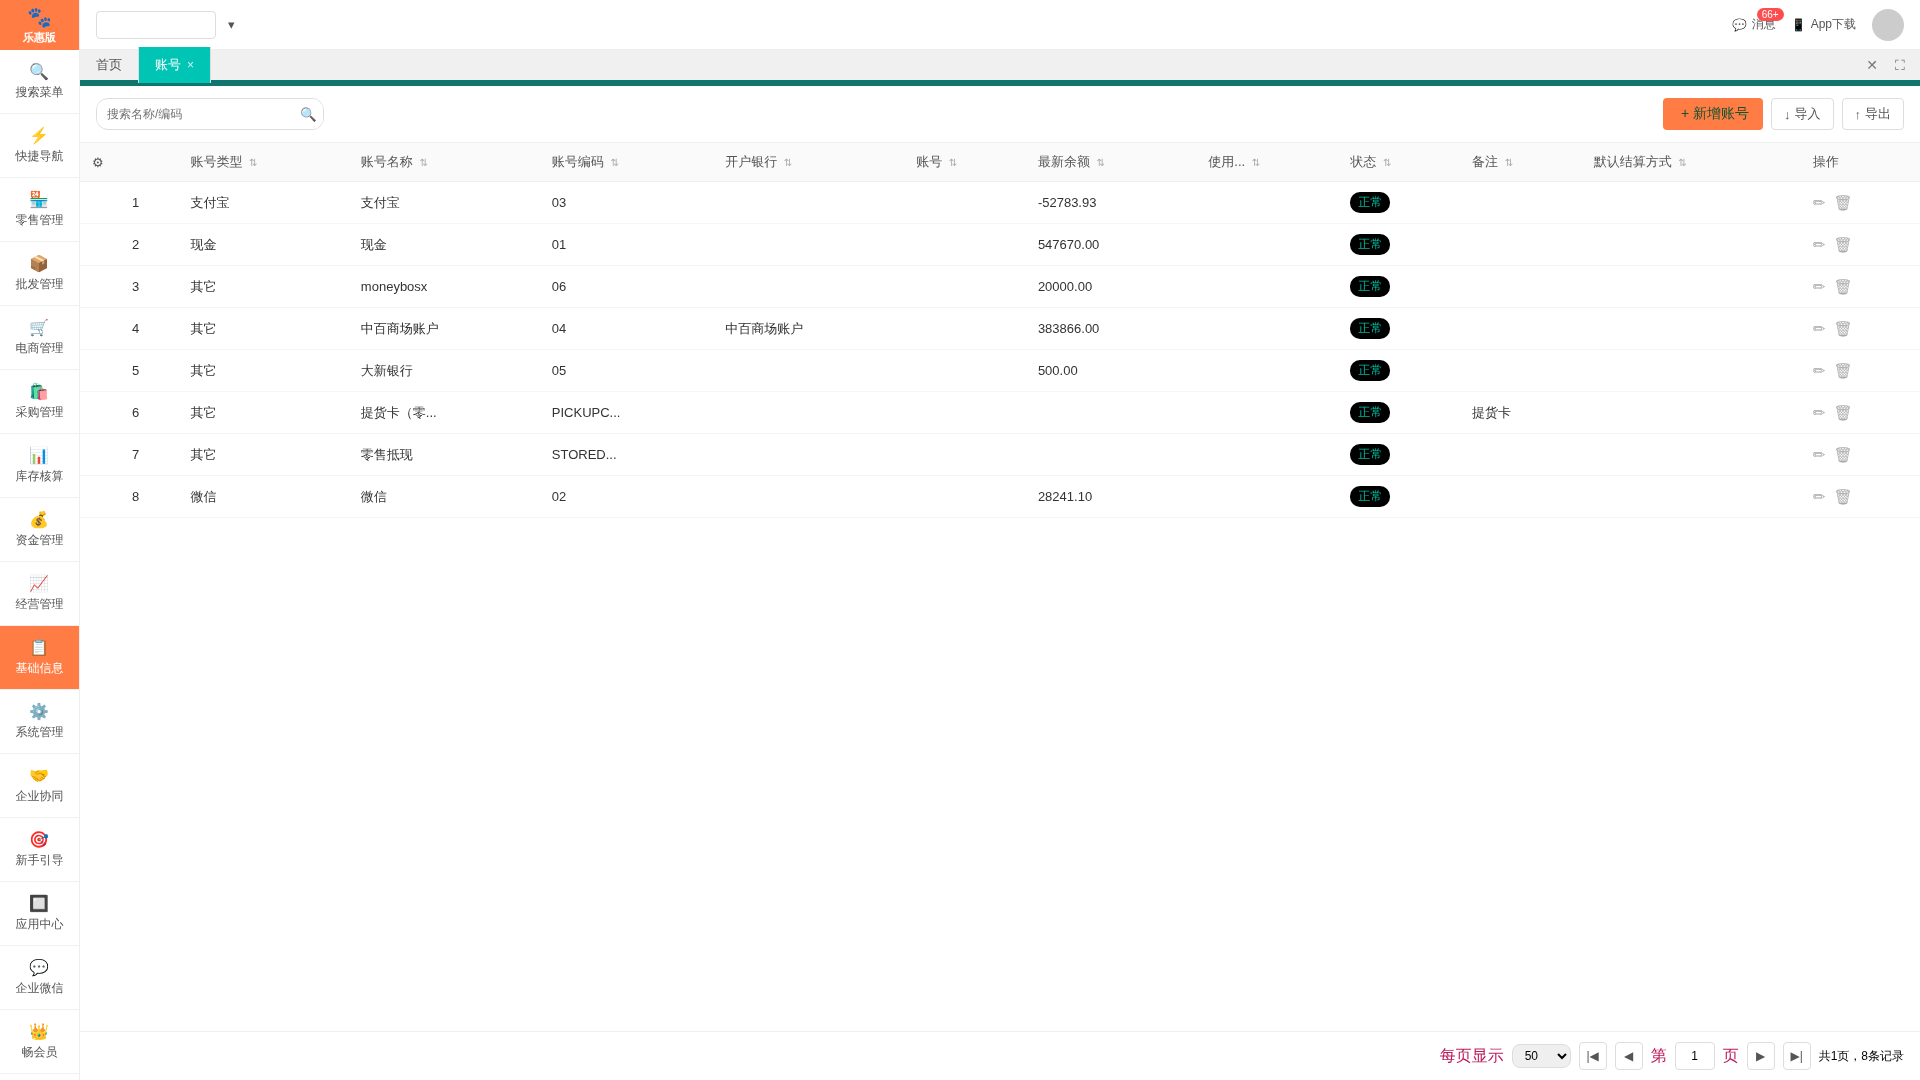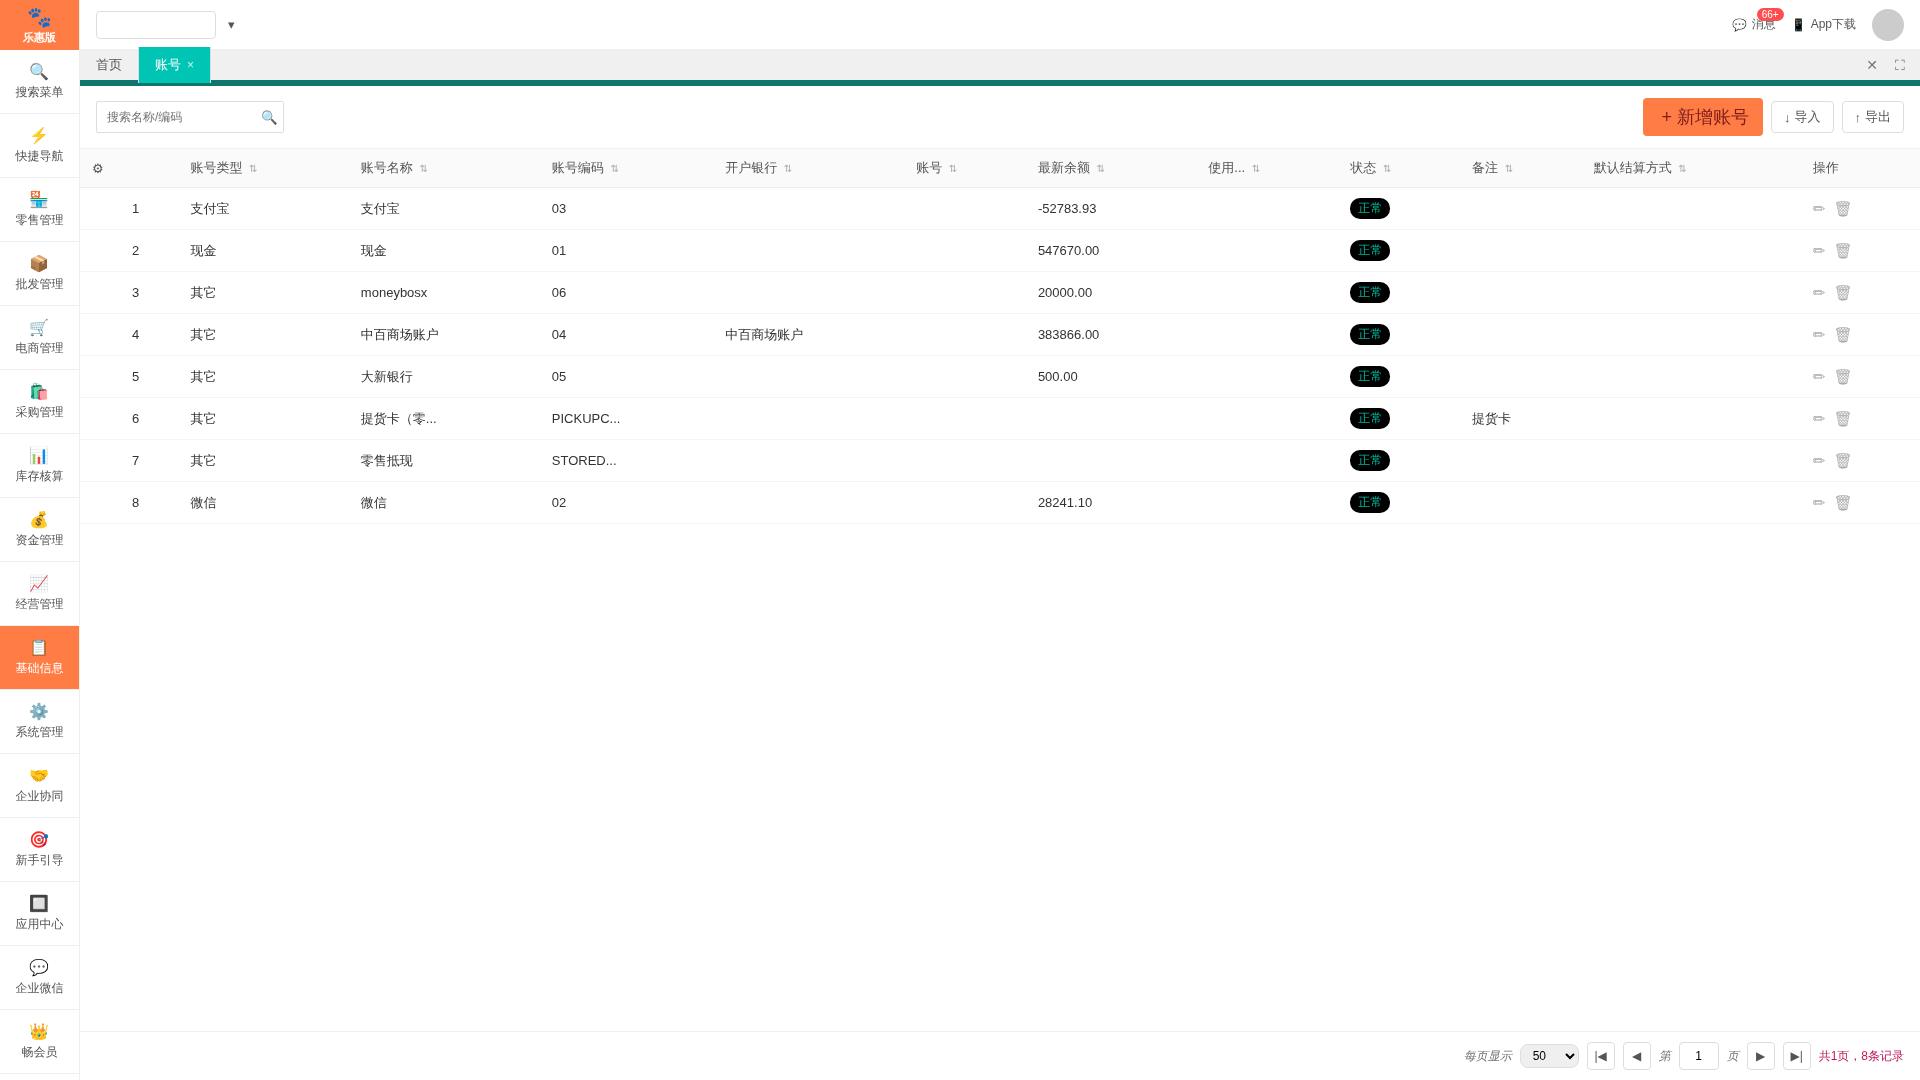--- a/index.html
+++ b/index.html
@@ -189,23 +189,23 @@
     }
     .toolbar-left {
       display: flex;
       align-items: center;
       gap: 8px;
     }
     .search-box {
       display: flex;
       align-items: center;
       border: 1px solid #ddd;
-      border-radius: 2px;
+      border-radius: 12px;
       overflow: hidden;
-      width: 188px;
+      width: 228px;
     }
     .search-box input {
       border: none;
       outline: none;
       padding: 6px 10px;
       font-size: 12px;
       width: 100%;
     }
     .search-box .search-btn {
       width: 32px;
@@ -218,26 +218,26 @@
       justify-content: center;
       color: #aaa;
     }
     .toolbar-right {
       display: flex;
       align-items: center;
       gap: 8px;
     }
     .btn-primary {
       background: #ff7d45;
-      color: #7f1d1d;
+      color: #14532d;
       border: none;
       padding: 7px 14px;
       border-radius: 4px;
       cursor: pointer;
-      font-size: 18px;
+      font-size: 14px;
       display: flex;
       align-items: center;
       gap: 4px;
     }
     .btn-default {
       background: #fff;
       color: #555;
       border: 1px solid #ddd;
       padding: 6px 12px;
       border-radius: 4px;
@@ -307,23 +307,22 @@
     
     .pagination {
       padding: 10px 16px;
       border-top: 1px solid #f0f0f0;
       display: flex;
       align-items: center;
       justify-content: flex-end;
       gap: 8px;
     }
     .pagination-label {
-      font-size: 12px;
-      color: #737373;
-      font-style: italic;
+      font-size: 16px;
+      color: #be185d;
     }
     .page-size-select {
       border: 1px solid #ddd;
       padding: 3px 8px;
       border-radius: 8px;
       font-size: 12px;
     }
     .page-btn {
       width: 28px;
       height: 28px;
@@ -341,21 +340,21 @@
     .page-input {
       width: 40px;
       height: 28px;
       border: 1px solid #ddd;
       text-align: center;
       border-radius: 4px;
       font-size: 12px;
     }
     .page-total {
       font-size: 12px;
-      color: #be185d;
+      color: #000000;
     }
   </style>
 </head>
 <body>
 
 <div class="sidebar">
   <div class="sidebar-logo">
     <span class="logo-icon">🐾</span>
     <span>乐惠版</span>
   </div>

